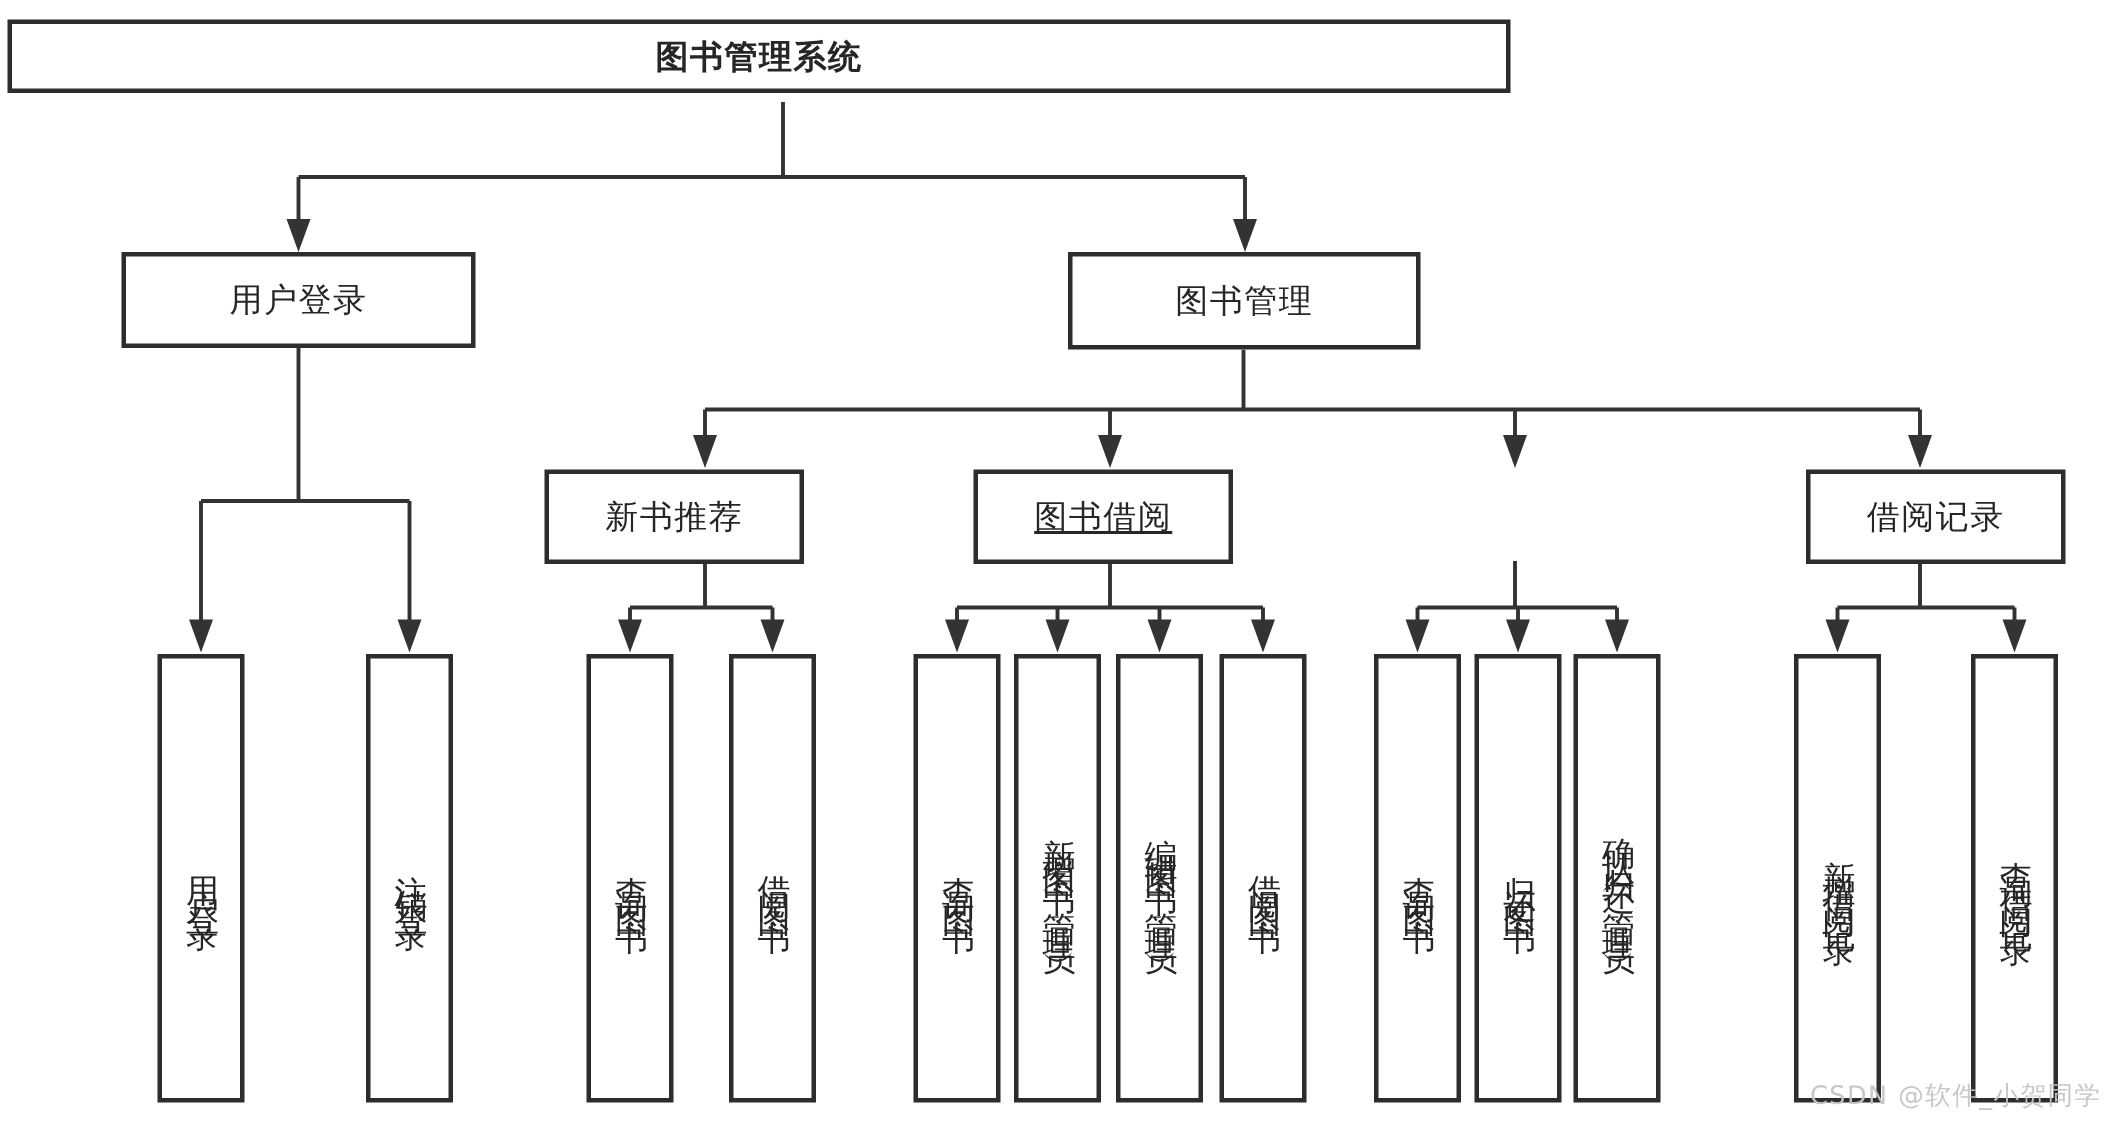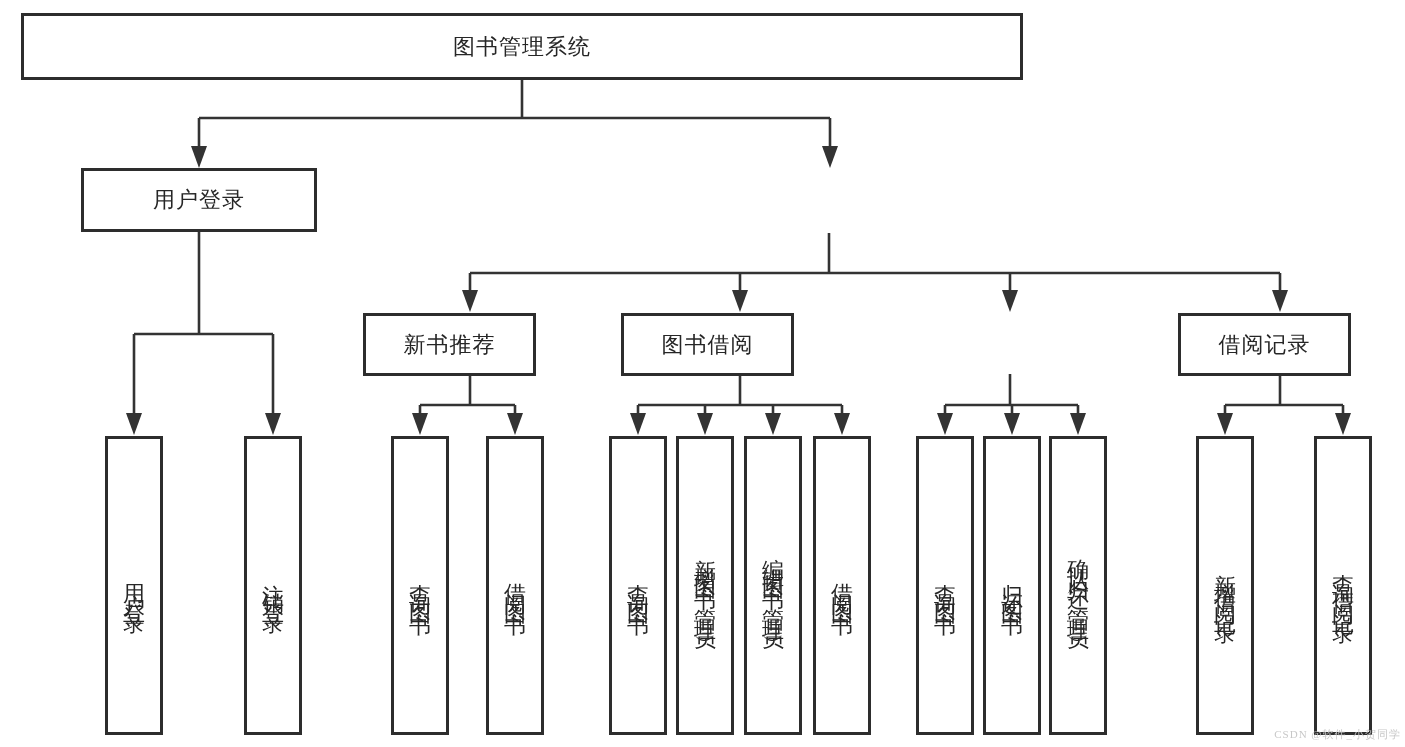--- a/index.html
+++ b/index.html
@@ -7,38 +7,38 @@
     position:relative; width:1405px; height:747px; background:#ffffff;
     font-family:"DejaVu Sans","Liberation Sans",sans-serif; color:#262626;
     overflow:hidden;
   }
   .wires { position:absolute; left:0; top:0; width:1405px; height:747px; }
   .node {
     position:absolute; box-sizing:border-box; background:#ffffff;
     border:3px solid #2d2d2d; display:flex; align-items:center; justify-content:center;
     font-size:22px; letter-spacing:1px; white-space:nowrap;
   }
-  .root  { left:21px;  top:13px;  width:1002px; height:67px; }
+  .root  { left:5px;  top:13px;  width:1002px; height:49px;font-weight:bold; }
   .l2a   { left:81px;  top:168px; width:236px;  height:64px; }
   .l2b   { left:712px; top:168px; width:235px;  height:65px; }
   .l3    { top:313px; width:173px; height:63px; }
-  .l3a { left:363px; } .l3b { left:621px; } .l3c { left:903px; } .l3d { left:1178px; }
+  .l3a { left:363px; } .l3b { left:649px;text-decoration:underline; } .l3c { left:903px; } .l3d { left:1204px; }
   .leaf  { top:436px; width:58px; height:299px; }
   .leaf span {
     writing-mode:vertical-rl; text-orientation:mixed;
     letter-spacing:10px; line-height:1; font-size:22px;
   }
   .a1{left:105px} .a2{left:244px}
   .b1{left:391px} .b2{left:486px}
   .c1{left:609px} .c2{left:676px} .c3{left:744px} .c4{left:813px}
   .d1{left:916px} .d2{left:983px} .d3{left:1049px}
   .e1{left:1196px} .e2{left:1314px}
   .watermark {
     position:absolute; right:4px; bottom:5px; z-index:10;
-    font-size:11px; color:#c5c5c5; letter-spacing:1px; opacity:0.95;font-family:Liberation Serif, serif;
+    font-size:17px; color:#c5c5c5; letter-spacing:1px; opacity:0.95;
   }
   line { stroke:#333333; stroke-width:2.6; }
   polygon { fill:#333333; }
 </style>
 </head>
 <body>
 
 <div class="canvas">
 
   <svg class="wires" viewBox="0 0 1405 747">
@@ -110,20 +110,23 @@
     </g>
   </svg>
 
   <div class="node root">
     <span>图书管理系统</span>
   </div>
 
   <div class="node l2a">
     <span>用户登录</span>
   </div>
+  <div class="node l2b">
+    <span>图书管理</span>
+  </div>
 
   <div class="node l3 l3a">
     <span>新书推荐</span>
   </div>
   <div class="node l3 l3b">
     <span>图书借阅</span>
   </div>
   <div class="node l3 l3d">
     <span>借阅记录</span>
   </div>

